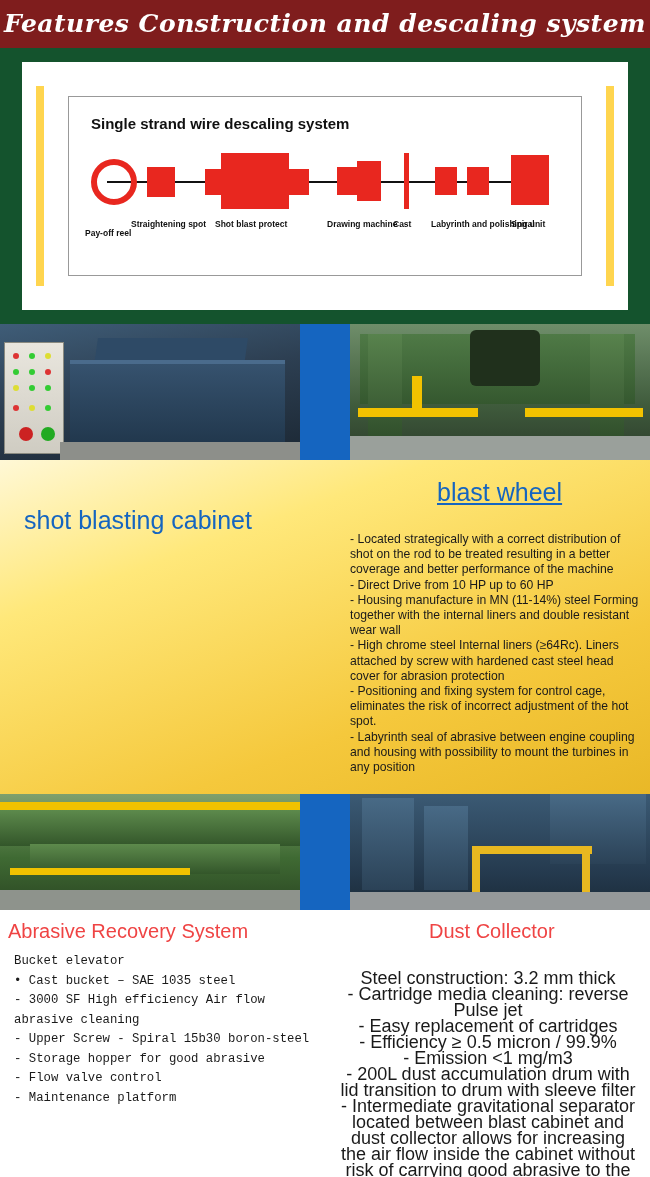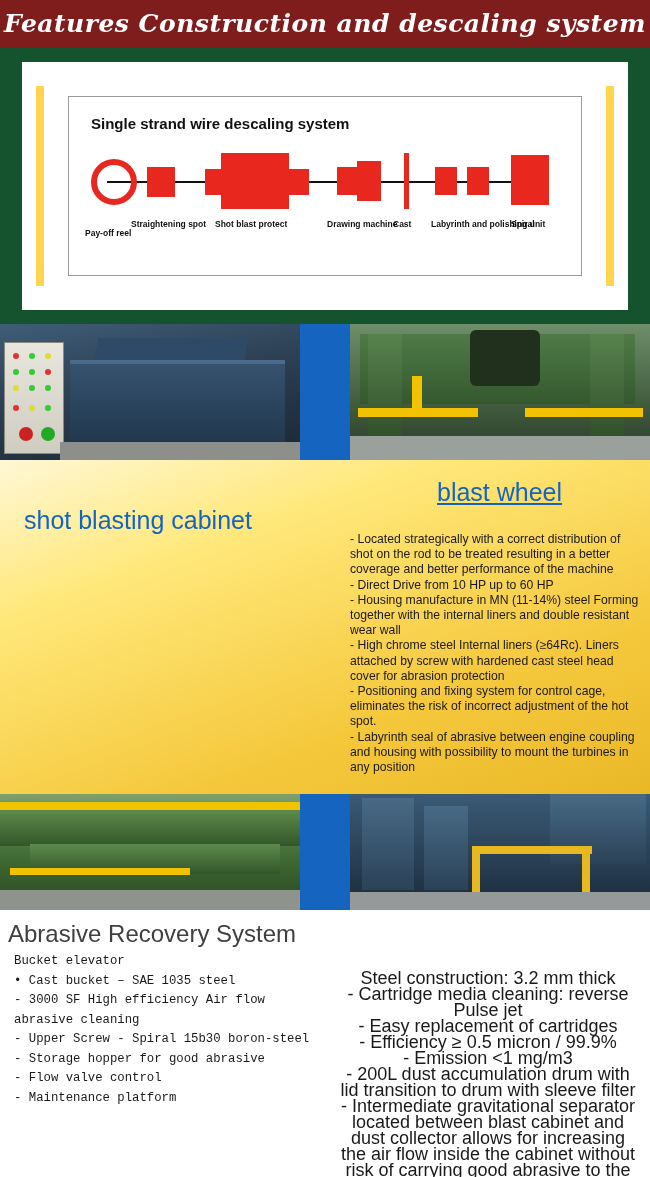--- a/index.html
+++ b/index.html
@@ -210,22 +210,22 @@
   
   .bottom-section {
     position: absolute;
     left: 0; top: 910px;
     width: 650px;
     height: 267px;
     background: #ffffff;
   }
   .sec-title-b {
     position: absolute;
-    color: #404040;
-    font-size: 24px;
+    color: #ef4444;
+    font-size: 20px;
     white-space: nowrap;
   }
   .body-text-b {
     position: absolute;
     font-size: 12.3px;
     color: #1a1a1a;
     line-height: 19.5px;
     white-space: pre-line;
   }
   .body-text-b.tight2 { line-height: 16px; font-size: 18px; text-align: center; }
@@ -350,20 +350,21 @@
 <div class="bottom-section">
   <div class="sec-title-b" style="left:8px; top:10px;">Abrasive Recovery System</div>
   <div class="body-text-b" style="left:14px; top:42px; width:296px;font-family:Liberation Mono, monospace;">  Bucket elevator
   • Cast bucket – SAE 1035 steel
 - 3000 SF High efficiency Air flow abrasive cleaning
 - Upper Screw - Spiral 15b30 boron-steel
 - Storage hopper for good abrasive
 - Flow valve control
 - Maintenance platform</div>
 
+  <div class="sec-title-b" style="left:429px; top:10px;">Dust Collector</div>
   <div class="body-text-b tight2" style="left:336px; top:60px; width:304px;">Steel construction: 3.2 mm thick
 - Cartridge media cleaning: reverse Pulse jet
 - Easy replacement of cartridges
 - Efficiency ≥ 0.5 micron / 99.9%
 - Emission &lt;1 mg/m3
 - 200L dust accumulation drum with lid transition to drum with sleeve filter
 - Intermediate gravitational separator located between blast cabinet and dust collector allows for increasing the air flow inside the cabinet without risk of carrying good abrasive to the dust collector drum</div>
 </div>
 
 </body></html>

